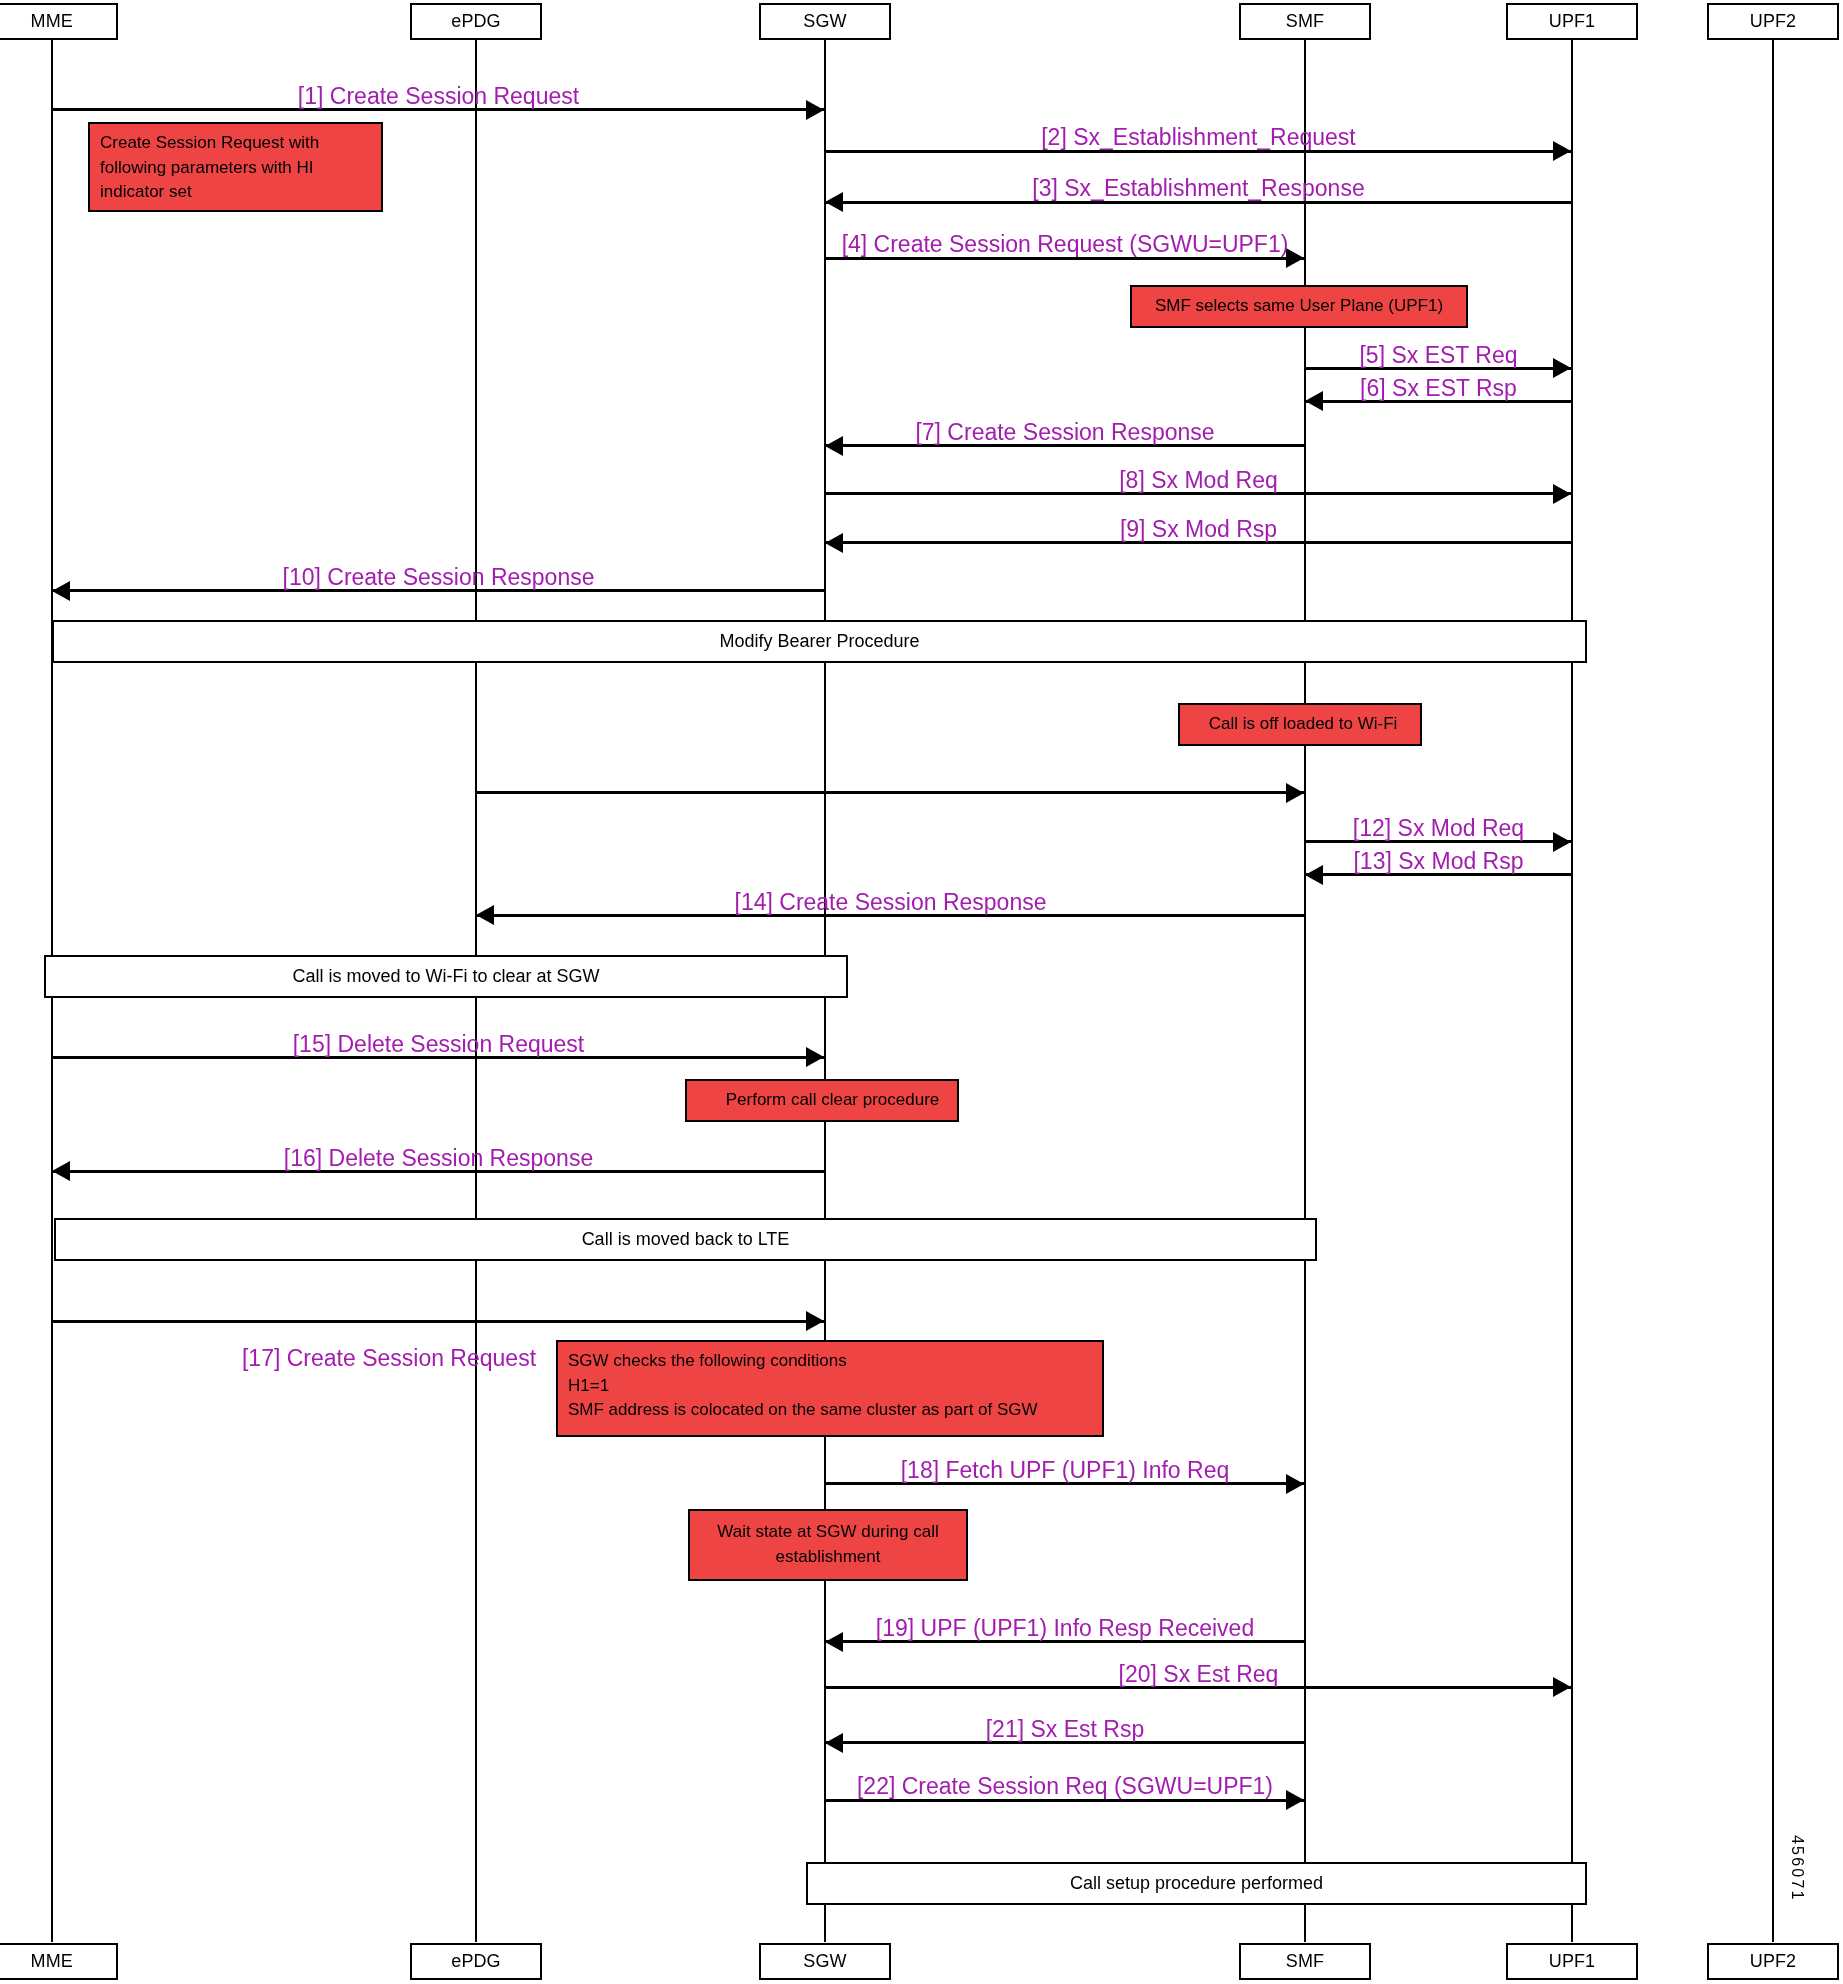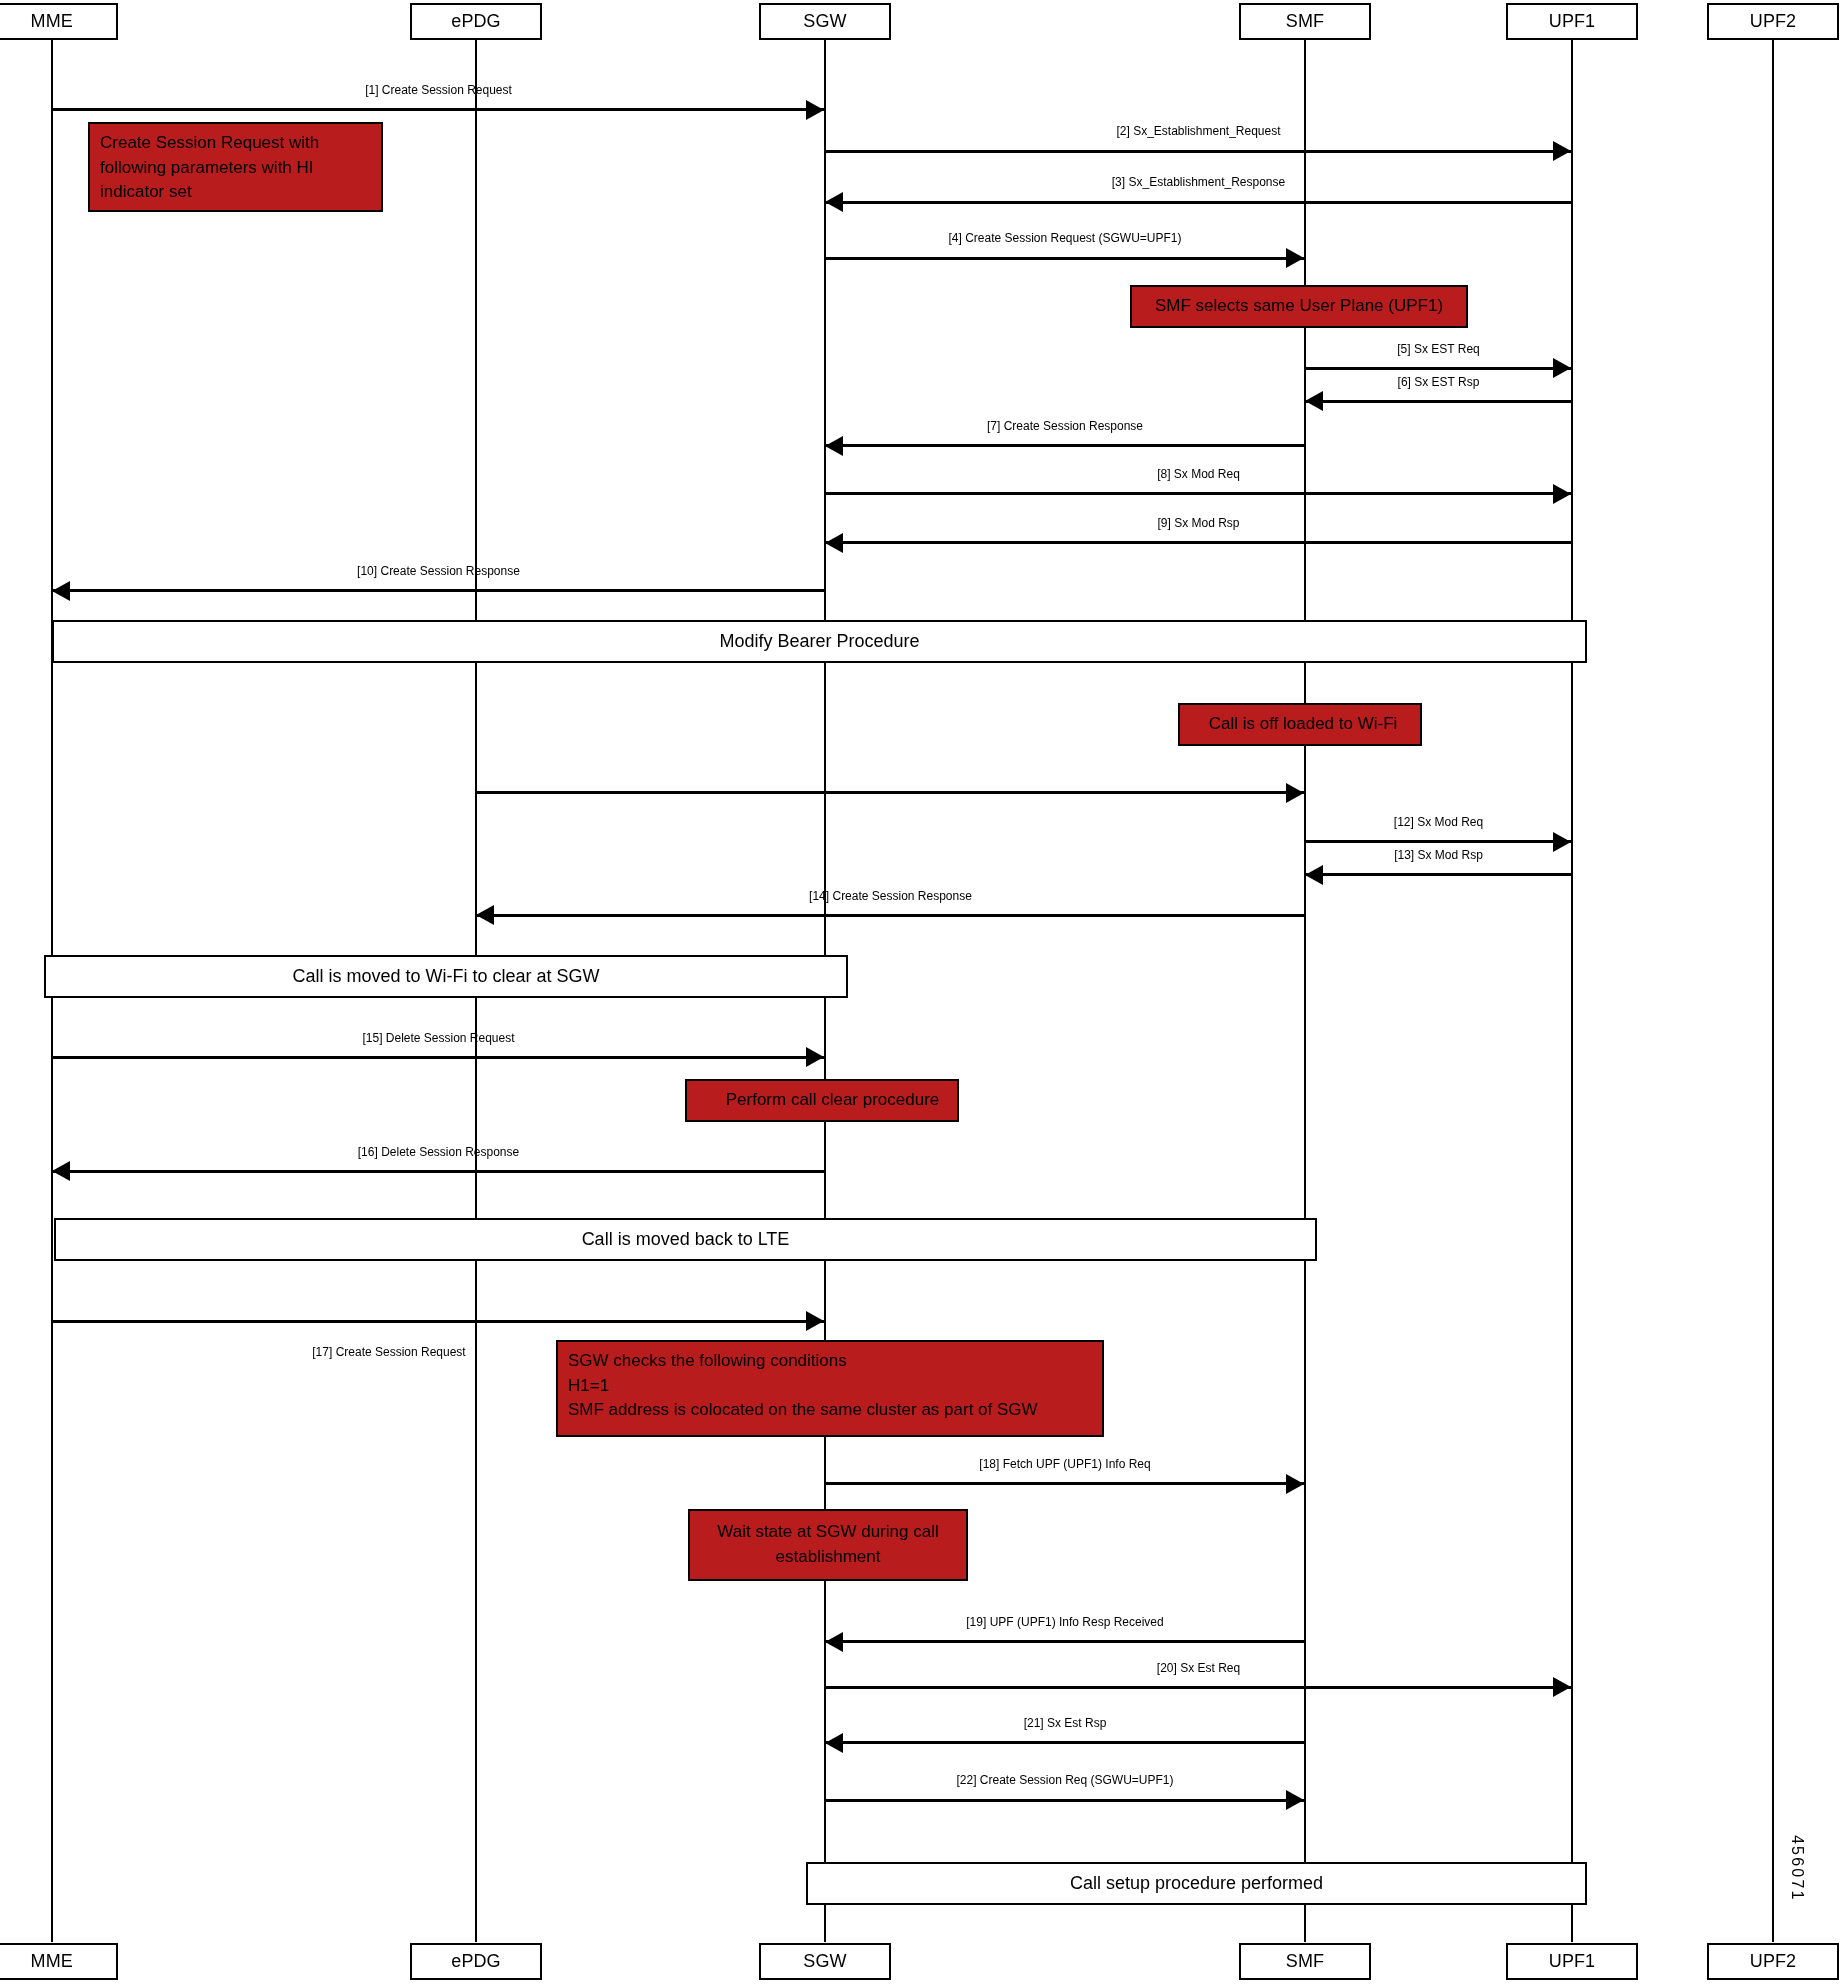--- a/index.html
+++ b/index.html
@@ -53,33 +53,33 @@
     border-bottom: 10px solid transparent;
   }
   .arrowhead.right {
     border-left: 18.6px solid #000000;
   }
   .arrowhead.left {
     border-right: 18.6px solid #000000;
   }
   .msg-label {
     position: absolute;
-    font-size: 12px;
-    color: #000000;
+    font-size: 23px;
+    color: #a21caf;
     text-align: center;
     white-space: nowrap;
     line-height: 1.1;
   }
 
   
   .note {
     position: absolute;
     box-sizing: border-box;
     border: 2.2px solid #000000;
-    background: #b91c1c;
+    background: #ef4444;
     font-size: 17px;
     color: #000000;
     line-height: 1.45;
     padding: 7.2px 10px;
   }
   .note.center {
     display: flex;
     align-items: center;
     justify-content: center;
     text-align: center;

